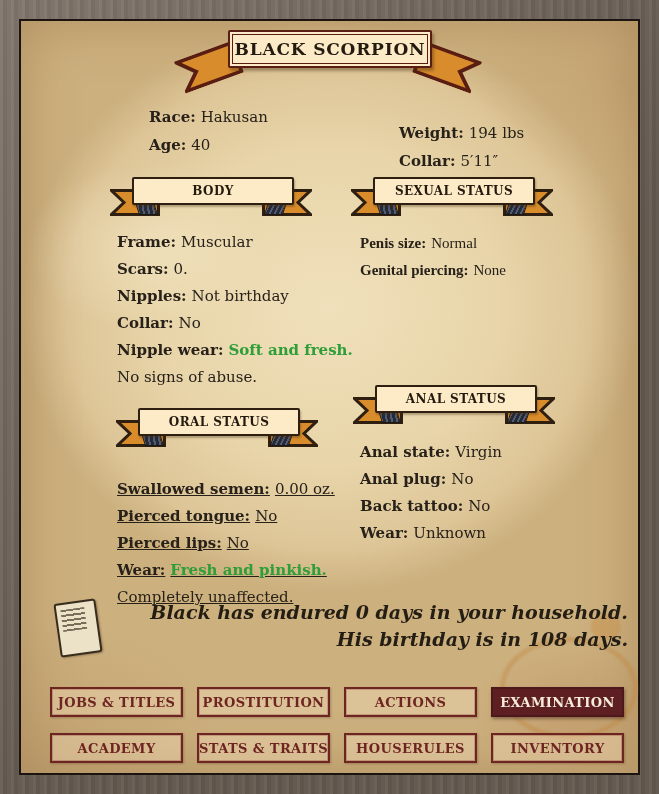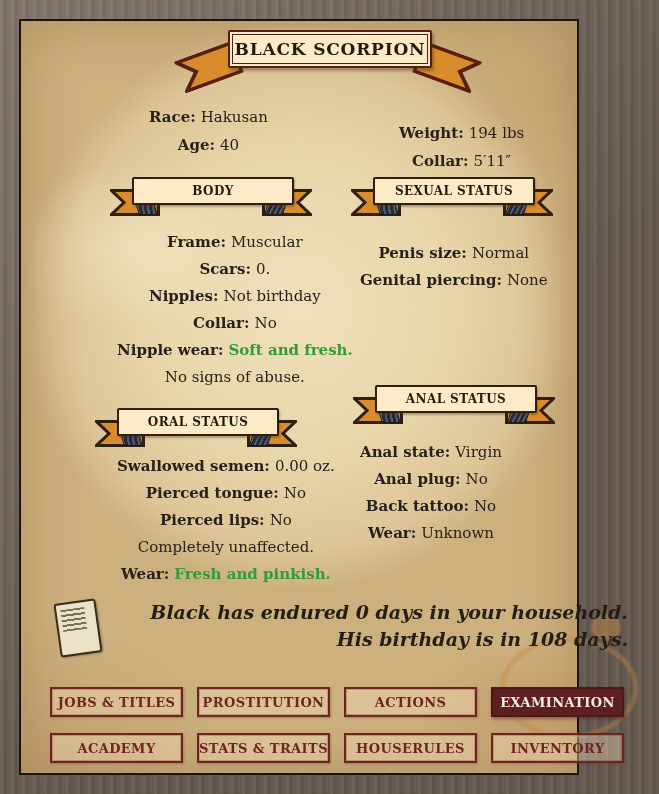--- a/index.html
+++ b/index.html
@@ -10,21 +10,21 @@
   }
   
   .frame{
     position:absolute;inset:0;
     background:
       linear-gradient(135deg, rgba(255,255,255,.10), rgba(0,0,0,.12) 60%),
       repeating-linear-gradient(90deg,#7a6e63 0 3px,#6b6056 3px 7px,#72675d 7px 11px);
   }
   
   .parchment{
-    position:absolute;left:21px;top:21px;width:556px;height:752px;
+    position:absolute;left:21px;top:21px;width:617px;height:752px;
     background:
       radial-gradient(150px 100px at 90% 92%, rgba(166,90,48,.20), transparent 70%),
       radial-gradient(240px 170px at 5% 96%, rgba(152,102,58,.16), transparent 70%),
       radial-gradient(210px 150px at 97% 8%, rgba(152,102,58,.14), transparent 70%),
       radial-gradient(160px 110px at 20% 30%, rgba(255,246,220,.35), transparent 75%),
       radial-gradient(closest-side at 50% 38%, #f0e0bb, #e8d5a9 55%, #ddc597 85%, #ccb07e 100%);
     box-shadow:0 0 0 2px #1b1410, inset 0 0 55px rgba(125,84,42,.35);
   }
   
   .banner{position:absolute;}
@@ -52,21 +52,21 @@
     border:2px solid #5a1d11;font-size:17px;letter-spacing:.8px;
     box-shadow:2px 3px 3px rgba(70,45,20,.4);
   }
   .banner.title .plate::after{
     content:"";position:absolute;inset:2px;border:1px solid #5a1d11;pointer-events:none;
   }
   .banner.title svg.tail{width:62px;height:34px;top:20px;}
   .banner.title svg.tail-l{left:-2px;transform:rotate(-20deg);}
   .banner.title svg.tail-r{right:-2px;transform:rotate(20deg);}
   
-  .info-col{position:absolute;font-size:15px;color:#27211a;line-height:28px;white-space:nowrap;text-align:center;}
+  .info-col{position:absolute;font-size:15px;color:#27211a;line-height:28px;white-space:nowrap;}
   .row b:not(:empty){margin-right:5px;}
   .row .green{color:#2f9e38;font-weight:bold;}
   
   .note-icon{
     position:absolute;left:36px;top:580px;width:38px;height:50px;
     background:#ece2c8;border:2px solid #372c1d;border-radius:3px;
     transform:rotate(-8deg);box-shadow:1px 1px 2px rgba(70,45,20,.4);
   }
   .note-icon::before{
     content:"";position:absolute;left:4px;top:5px;width:24px;height:22px;
@@ -152,21 +152,21 @@
     <svg class="tail tail-l" viewBox="0 0 50 27" preserveAspectRatio="none">
         <polygon points="1.5,1.5 48.5,1.5 48.5,25.5 1.5,25.5 14,13.5" fill="#d98c2b" stroke="#2e1f10" stroke-width="3"></polygon>
       </svg>
     <svg class="tail tail-r" viewBox="0 0 50 27" preserveAspectRatio="none">
         <polygon points="1.5,1.5 48.5,1.5 36,13.5 48.5,25.5 1.5,25.5" fill="#d98c2b" stroke="#2e1f10" stroke-width="3"></polygon>
       </svg>
     <div class="fold fold-l"></div>
     <div class="fold fold-r"></div>
     <div class="plate" style="width:150px;">SEXUAL STATUS</div>
   </div>
-  <div class="info-col" style="left:339px;top:219px;line-height:27px;">
+  <div class="info-col" style="left:339px;top:209px;line-height:27px;font-family:Liberation Serif, serif;">
     <div class="row"><b>Penis size:</b><span>Normal</span></div>
     <div class="row"><b>Genital piercing:</b><span>None</span></div>
   </div>
 
   <div class="banner" style="left:332px;top:364px;width:202px;height:46px;">
     <svg class="tail tail-l" viewBox="0 0 50 27" preserveAspectRatio="none">
         <polygon points="1.5,1.5 48.5,1.5 48.5,25.5 1.5,25.5 14,13.5" fill="#d98c2b" stroke="#2e1f10" stroke-width="3"></polygon>
       </svg>
     <svg class="tail tail-r" viewBox="0 0 50 27" preserveAspectRatio="none">
         <polygon points="1.5,1.5 48.5,1.5 36,13.5 48.5,25.5 1.5,25.5" fill="#d98c2b" stroke="#2e1f10" stroke-width="3"></polygon>
@@ -175,37 +175,37 @@
     <div class="fold fold-r"></div>
     <div class="plate" style="width:150px;">ANAL STATUS</div>
   </div>
   <div class="info-col" style="left:339px;top:418px;line-height:27px;">
     <div class="row"><b>Anal state:</b><span>Virgin</span></div>
     <div class="row"><b>Anal plug:</b><span>No</span></div>
     <div class="row"><b>Back tattoo:</b><span>No</span></div>
     <div class="row"><b>Wear:</b><span>Unknown</span></div>
   </div>
 
-  <div class="banner" style="left:74px;top:387px;width:202px;height:46px;">
+  <div class="banner" style="left:95px;top:387px;width:202px;height:46px;">
     <svg class="tail tail-l" viewBox="0 0 50 27" preserveAspectRatio="none">
         <polygon points="1.5,1.5 48.5,1.5 48.5,25.5 1.5,25.5 14,13.5" fill="#d98c2b" stroke="#2e1f10" stroke-width="3"></polygon>
       </svg>
     <svg class="tail tail-r" viewBox="0 0 50 27" preserveAspectRatio="none">
         <polygon points="1.5,1.5 48.5,1.5 36,13.5 48.5,25.5 1.5,25.5" fill="#d98c2b" stroke="#2e1f10" stroke-width="3"></polygon>
       </svg>
     <div class="fold fold-l"></div>
     <div class="fold fold-r"></div>
     <div class="plate" style="width:150px;">ORAL STATUS</div>
   </div>
-  <div class="info-col" style="left:96px;top:432px;line-height:27px;">
+  <div class="info-col" style="left:96px;top:455px;line-height:27px;text-decoration:underline;">
     <div class="row"><b>Swallowed semen:</b><span>0.00 oz.</span></div>
     <div class="row"><b>Pierced tongue:</b><span>No</span></div>
     <div class="row"><b>Pierced lips:</b><span>No</span></div>
+    <div class="row"><b>Wear:</b><span class="green">Fresh and pinkish.</span></div>
     <div class="row"><b></b><span>Completely unaffected.</span></div>
-    <div class="row"><b>Wear:</b><span class="green">Fresh and pinkish.</span></div>
   </div>
 
   <div class="note-icon"></div>
   <div class="footer-text">
     <div>Black has endured 0 days in your household.</div>
     <div>His birthday is in 108 days.</div>
   </div>
 
   <div class="nav">
     <div class="nav-btn">JOBS &amp; TITLES</div>

